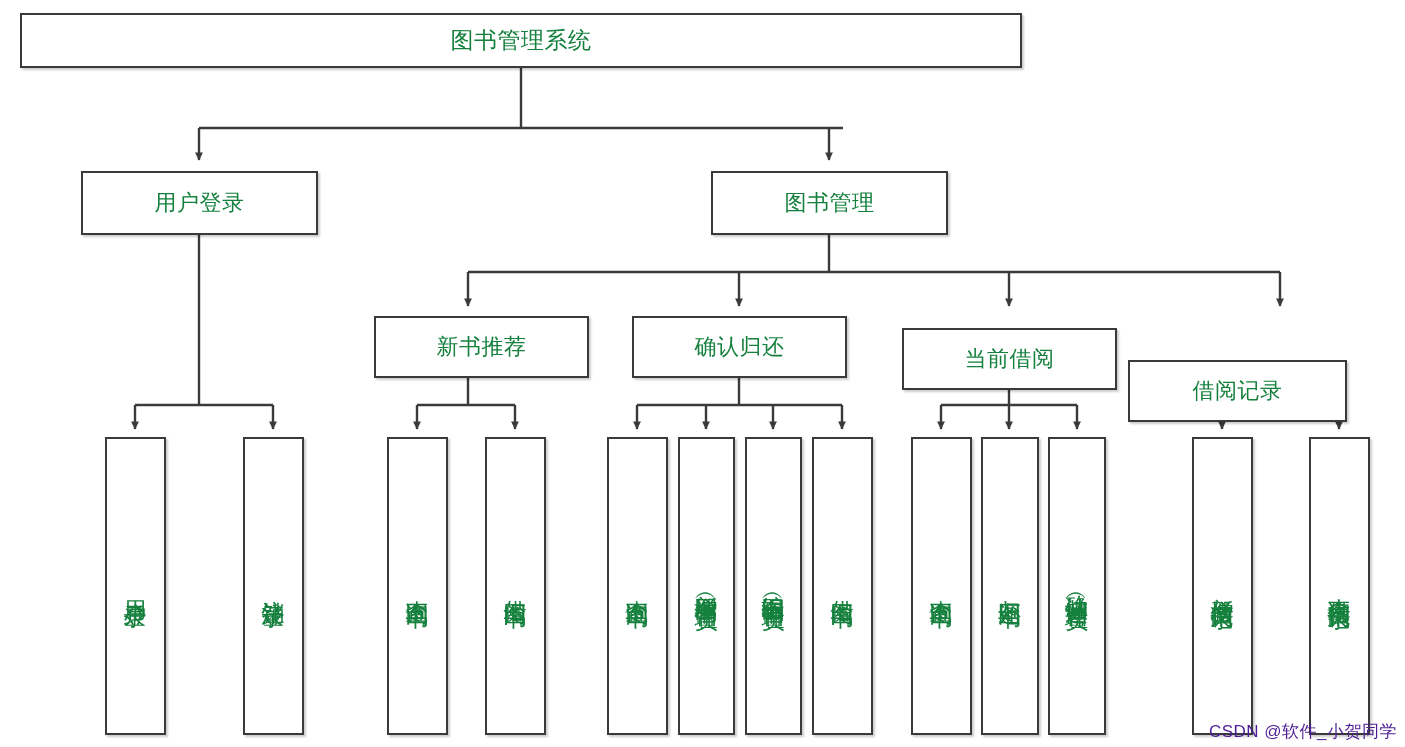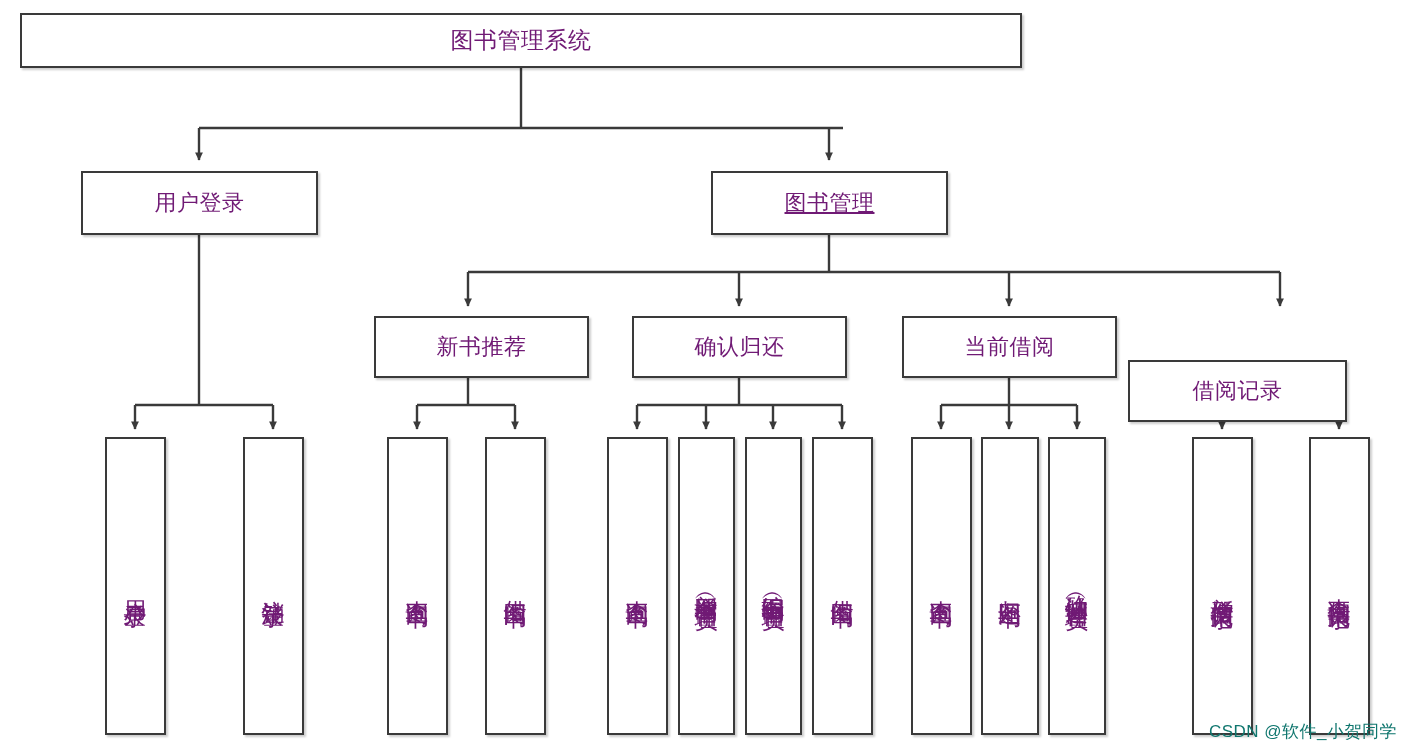--- a/index.html
+++ b/index.html
@@ -27,21 +27,21 @@
   }
   .node {
     position: absolute;
     box-sizing: border-box;
     background: #ffffff;
     border: 2px solid #3a3a3a;
     box-shadow: 2px 2px 2px rgba(0,0,0,0.20);
     display: flex;
     align-items: center;
     justify-content: center;
-    color: #701a75;
+    color: #15803d;
     z-index: 2;
   }
   .node .lbl {
     display: block;
     text-align: center;
     line-height: 1.18;
     white-space: nowrap;
   }
   .node.h .lbl {
     font-size: 22px;
@@ -62,21 +62,21 @@
     line-height: 1.22;
     letter-spacing: 2px;
     white-space: normal;
     max-height: 280px;
   }
   .watermark {
     position: absolute;
     right: 8px;
     bottom: 4px;
     font-size: 17px;
-    color: #0f766e;
+    color: #4c1d95;
     letter-spacing: 0.5px;
     z-index: 5;
     white-space: nowrap;
   }
 </style>
 </head>
 <body>
 
 <div id="canvas">
 
@@ -130,31 +130,31 @@
     </g>
   </svg>
 
   <div class="node root h" style="left:20px; top:13px; width:1002px; height:55px;">
     <span class="lbl">图书管理系统</span>
   </div>
 
   <div class="node h" style="left:81px; top:171px; width:237px; height:64px;">
     <span class="lbl">用户登录</span>
   </div>
-  <div class="node h" style="left:711px; top:171px; width:237px; height:64px;text-decoration:underline;">
+  <div class="node h" style="left:711px; top:171px; width:237px; height:64px;">
     <span class="lbl">图书管理</span>
   </div>
 
   <div class="node h" style="left:362px; top:316px; width:215px; height:62px;margin-left:12px;">
     <span class="lbl">新书推荐</span>
   </div>
   <div class="node h" style="left:632px; top:316px; width:215px; height:62px;">
     <span class="lbl">确认归还</span>
   </div>
-  <div class="node h" style="left:902px; top:316px; width:215px; height:62px;">
+  <div class="node h" style="left:902px; top:328px; width:215px; height:62px;">
     <span class="lbl">当前借阅</span>
   </div>
   <div class="node h" style="left:1128px; top:316px; width:219px; height:62px;margin-top:44px;">
     <span class="lbl">借阅记录</span>
   </div>
 
   <div class="node v" style="left:105px; top:437px; width:61px; height:298px;">
     <span class="lbl">用户登录</span>
   </div>
   <div class="node v" style="left:243px; top:437px; width:61px; height:298px;">

